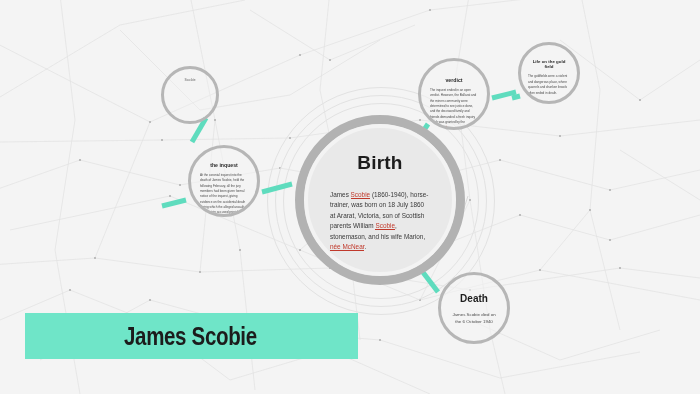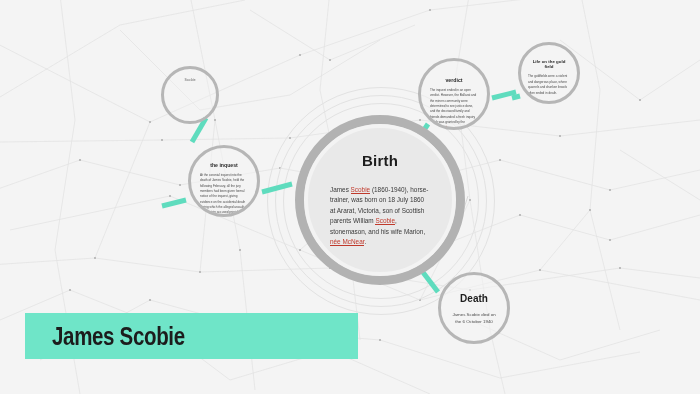--- a/index.html
+++ b/index.html
@@ -60,21 +60,21 @@
     border-radius: 50%;
     background: #e9e9e9;
     border: 4px solid #f3f3f3;
     box-sizing: border-box;
     display: flex;
     flex-direction: column;
     align-items: center;
     padding: 24px 22px 0 22px;
   }
   .node-central .title {
-    font-size: 15px;
+    font-size: 19px;
     font-weight: bold;
     color: #1d1d1d;
     letter-spacing: .2px;
     margin-bottom: 16px;
   }
   .node-central .body {
     font-size: 6.4px;
     line-height: 1.62;
     color: #3a3a3a;
     text-align: left;
@@ -156,20 +156,21 @@
     position: absolute;
     left: 25px;
     top: 313px;
     width: 333px;
     height: 46px;
     background: #6fe5c8;
     display: flex;
     align-items: center;
     padding-left: 27px;
     box-sizing: border-box;
+    justify-content: center;
   }
   #title-bar .heading {
     font-family: "Liberation Sans Narrow", "Liberation Sans", sans-serif;
     font-size: 25px;
     font-weight: bold;
     color: #1c1c1c;
     letter-spacing: -0.4px;
     transform: scaleX(0.82);
     transform-origin: left center;
   }

